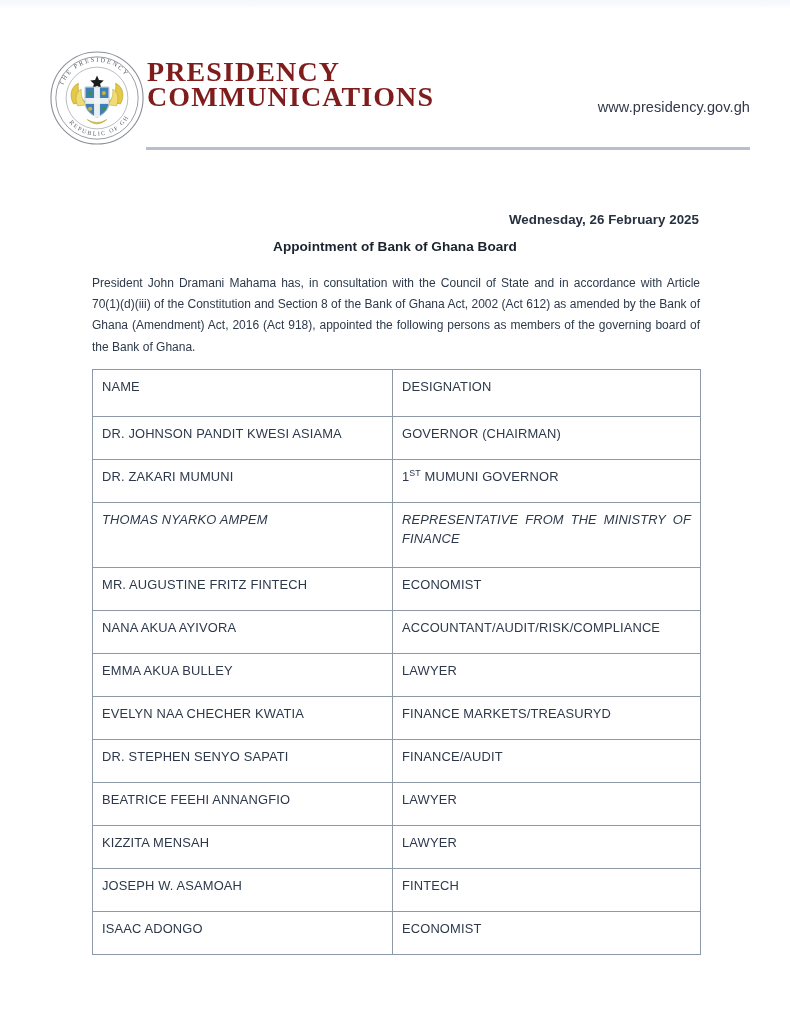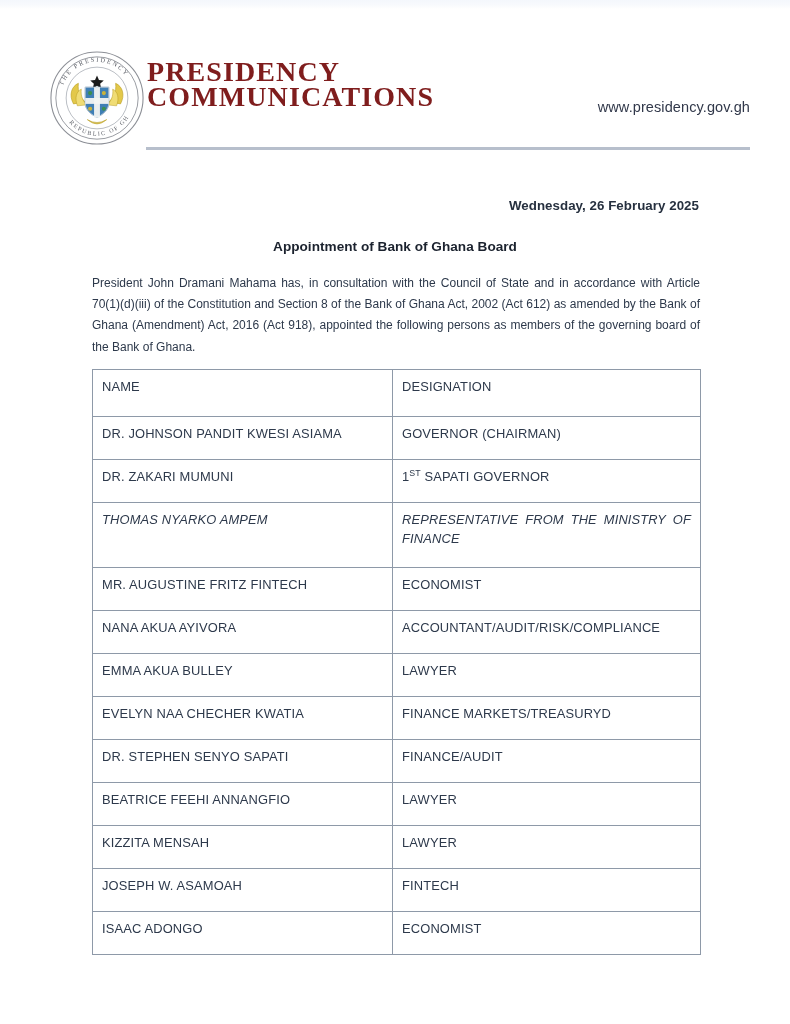--- a/index.html
+++ b/index.html
@@ -90,21 +90,21 @@
   .content {
     position: absolute;
     left: 0;
     top: 0;
     width: 790px;
   }
 
   .date-line {
     position: absolute;
     right: 91px;
-    top: 189px;
+    top: 203px;
     font-size: 13.3px;
     font-weight: bold;
     color: #26303f;
     letter-spacing: 0.05px;
     white-space: nowrap;
   }
 
   .doc-title {
     position: absolute;
     left: 0;
@@ -240,21 +240,21 @@
           <td>DESIGNATION</td>
         </tr>
 
         <tr class="row-std">
           <td>DR. JOHNSON PANDIT KWESI ASIAMA</td>
           <td>GOVERNOR (CHAIRMAN)</td>
         </tr>
 
         <tr class="row-std">
           <td>DR. ZAKARI MUMUNI</td>
-          <td><span>1</span><sup>ST</sup><span> SAPATI GOVERNOR</span></td>
+          <td><span>1</span><sup>ST</sup><span> MUMUNI GOVERNOR</span></td>
         </tr>
 
         <tr class="row-tall">
           <td>THOMAS NYARKO AMPEM</td>
           <td class="desig-justify">REPRESENTATIVE FROM THE MINISTRY OF FINANCE</td>
         </tr>
 
         <tr class="row-std">
           <td>MR. AUGUSTINE FRITZ FINTECH</td>
           <td>ECONOMIST</td>

